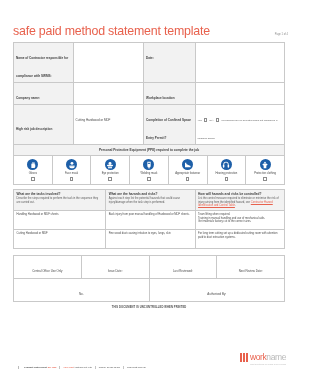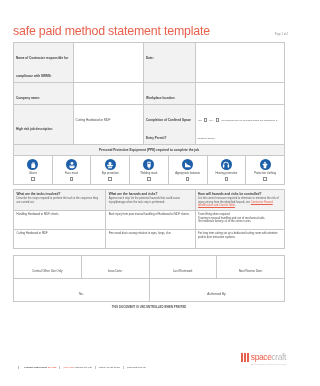--- a/index.html
+++ b/index.html
@@ -340,21 +340,21 @@
     <div class="uncontrolled">THIS DOCUMENT IS UNCONTROLLED WHEN PRINTED</div>
   </div>
 
   <div class="logo-wrap">
     <div class="logo-row">
       <span class="logo-bars">
           <i></i>
           <i></i>
           <i></i>
         </span>
-      <span class="logo-word"><b>space</b><span>craft</span></span>
+      <span class="logo-word"><b>work</b><span>name</span></span>
     </div>
     <div class="logo-tag">right solutions for walls and ceilings</div>
   </div>
 
   <div class="meta-bar">
     <span class="meta-seg"><span class="meta-bold">Product Data Sheet</span> <span class="meta-red meta-bold">no. 029</span></span>
     <span class="meta-seg"><span class="meta-red">easycraft</span><span>Australia Pty Ltd</span></span>
     <span class="meta-seg">Phone 13 28 72 58</span>
     <span class="meta-seg">easycraft.com.au</span>
   </div>

